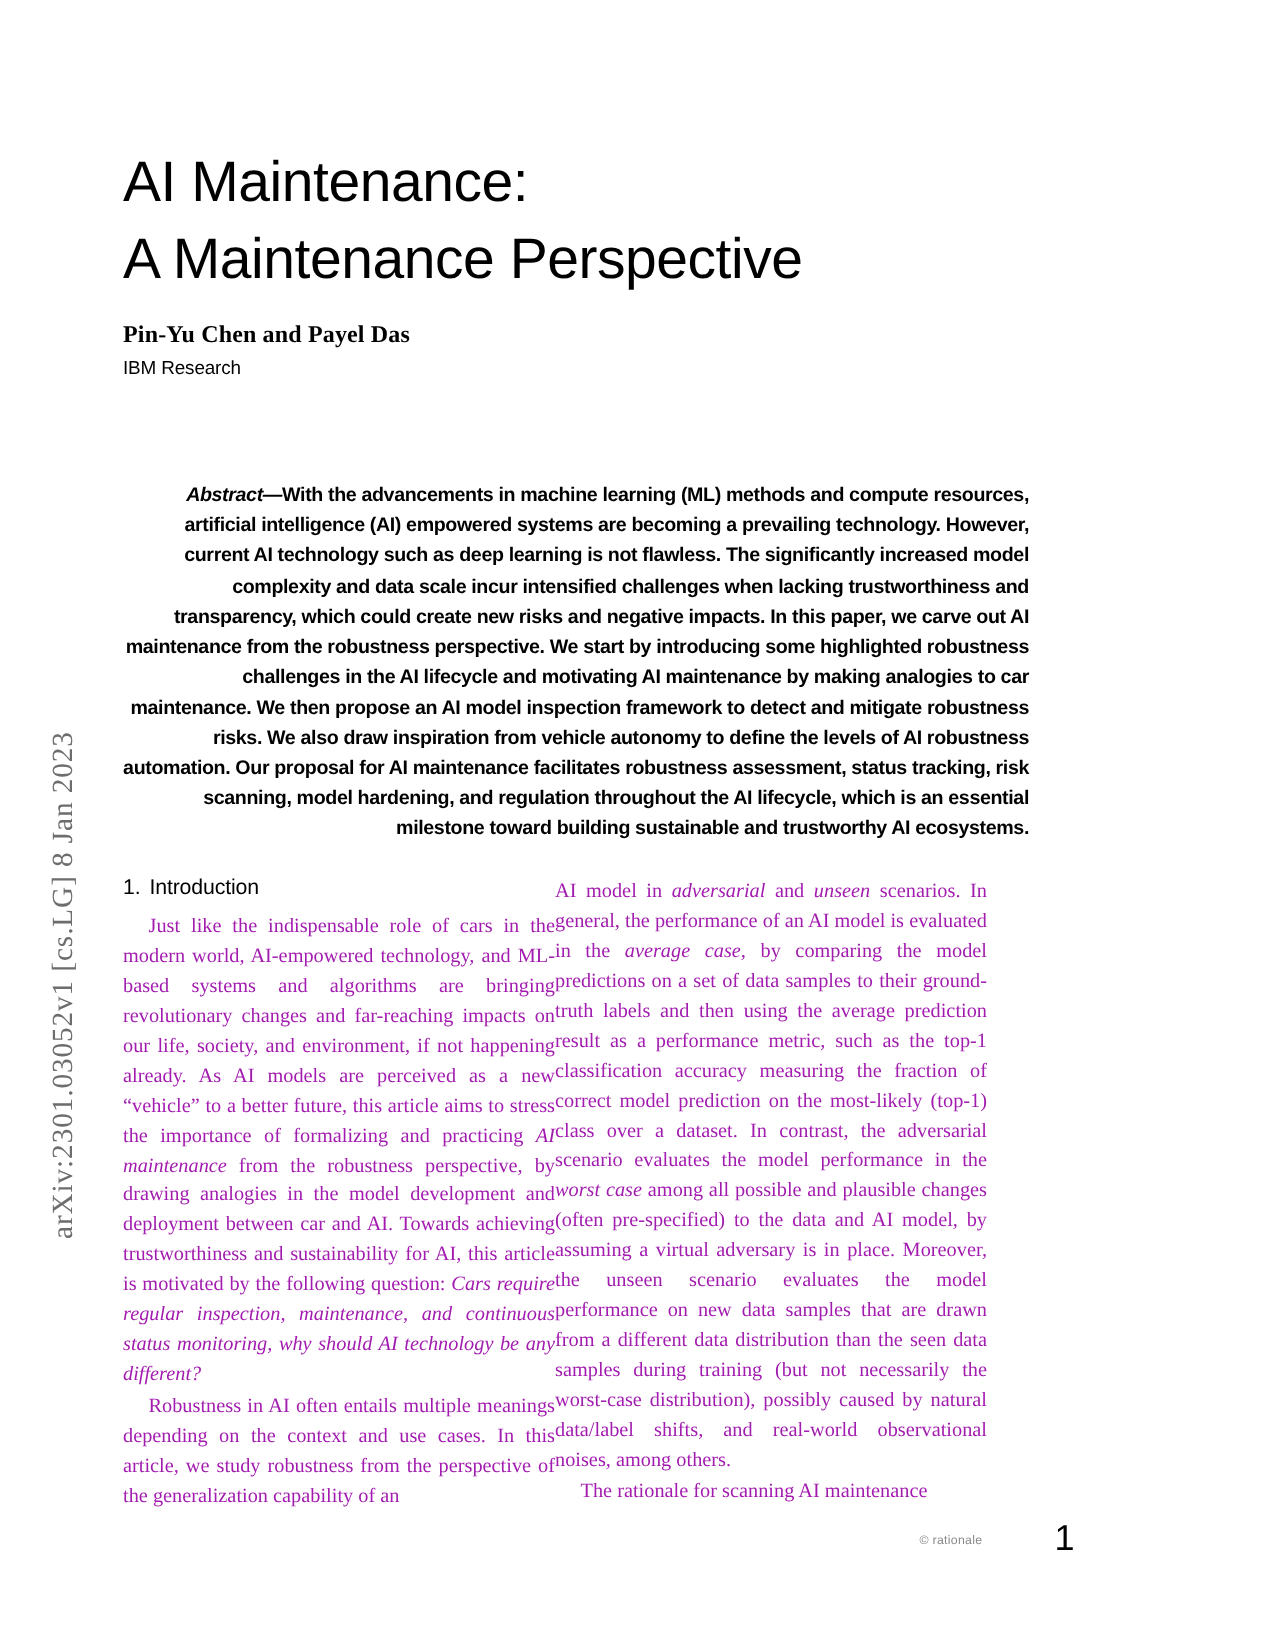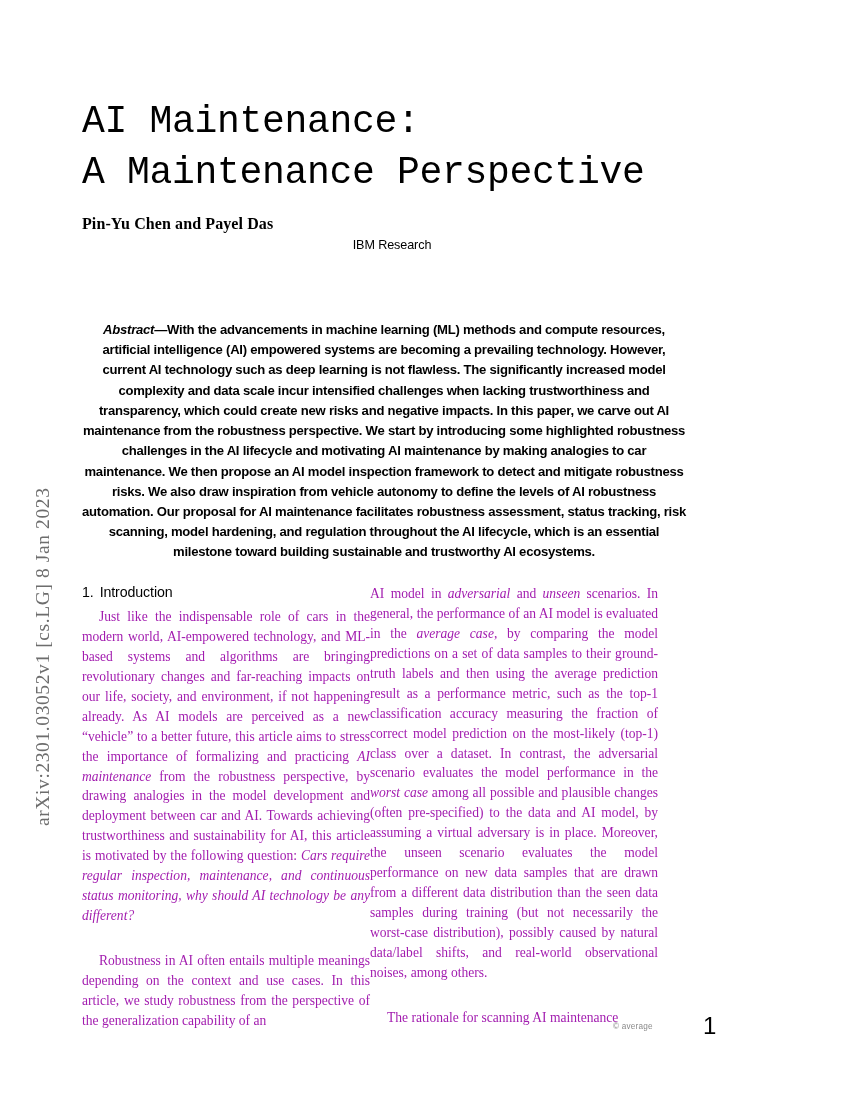--- a/index.html
+++ b/index.html
@@ -33,21 +33,21 @@
     color: #6d6d6d;
     white-space: nowrap;
   }
 
   
   #title {
     position: absolute;
     left: 82px;
     top: 72px;
     width: 640px;
-    font-family: Liberation Mono, monospace;
+    font-family: Liberation Sans, sans-serif;
     font-size: 38px;
     font-weight: 400;
     line-height: 1.32;
     letter-spacing: -0.3px;
     color: #000;
   }
   #title .tline { display: block; }
 
   
   #authors {
@@ -62,35 +62,34 @@
     font-size: 16px;
     line-height: 1.42;
     letter-spacing: 0.1px;
   }
   #authors .affil,
   #authors .emails {
     font-family: "Liberation Sans", "DejaVu Sans", sans-serif;
     font-size: 12.6px;
     line-height: 1.48;
     letter-spacing: -0.1px;
-    text-align: center;
   }
 
   
   #abstract {
     position: absolute;
     left: 82px;
     top: 320px;
     width: 604px;
     font-family: "Liberation Sans", "DejaVu Sans", sans-serif;
     font-size: 13.1px;
     font-weight: bold;
     line-height: 1.545;
     letter-spacing: -0.25px;
-    text-align: center;
+    text-align: right;
     color: #000;
   }
   #abstract .abs-lead {
     font-style: italic;
     font-weight: bold;
   }
 
   
   #columns {
     position: absolute;
@@ -119,21 +118,21 @@
     font-family: "Liberation Serif", "DejaVu Serif", serif;
     font-size: 13.55px;
     line-height: 1.472;
     text-align: justify;
     text-justify: inter-word;
     margin: 0;
     text-indent: 17px;
     hyphens: manual;
     color: #a21caf;
   }
-  .para + .para { margin-top: 25px; }
+  .para + .para { margin-top: 1px; }
   .para.noindent { text-indent: 0; }
   .para i { font-style: italic; }
 
   
   #footer-copyright {
     position: absolute;
     left: 613px;
     top: 1022px;
     font-family: "Liberation Sans", "DejaVu Sans", sans-serif;
     font-size: 8.2px;
@@ -184,16 +183,16 @@
     </div>
 
     <div class="col">
       <p class="para noindent"><span>AI model in </span><i>adversarial</i><span> and </span><i>unseen</i><span> scenarios. In general, the performance of an AI model is evaluated in the </span><i>average case</i><span>, by comparing the model predictions on a set of data samples to their ground-truth labels and then using the average prediction result as a performance metric, such as the top-1 classification accuracy measuring the fraction of correct model prediction on the most-likely (top-1) class over a dataset. In contrast, the adversarial scenario evaluates the model performance in the </span><i>worst case</i><span> among all possible and plausible changes (often pre-specified) to the data and AI model, by assuming a virtual adversary is in place. Moreover, the unseen scenario evaluates the model performance on new data samples that are drawn from a different data distribution than the seen data samples during training (but not necessarily the worst-case distribution), possibly caused by natural data/label shifts, and real-world observational noises, among others.</span></p>
 
       <p class="para"><span>The rationale for scanning AI maintenance</span></p>
     </div>
 
   </div>
 
-  <div id="footer-copyright">© average</div>
+  <div id="footer-copyright">© rationale</div>
   <div id="page-number">1</div>
 
 </div>
 
 </body></html>

